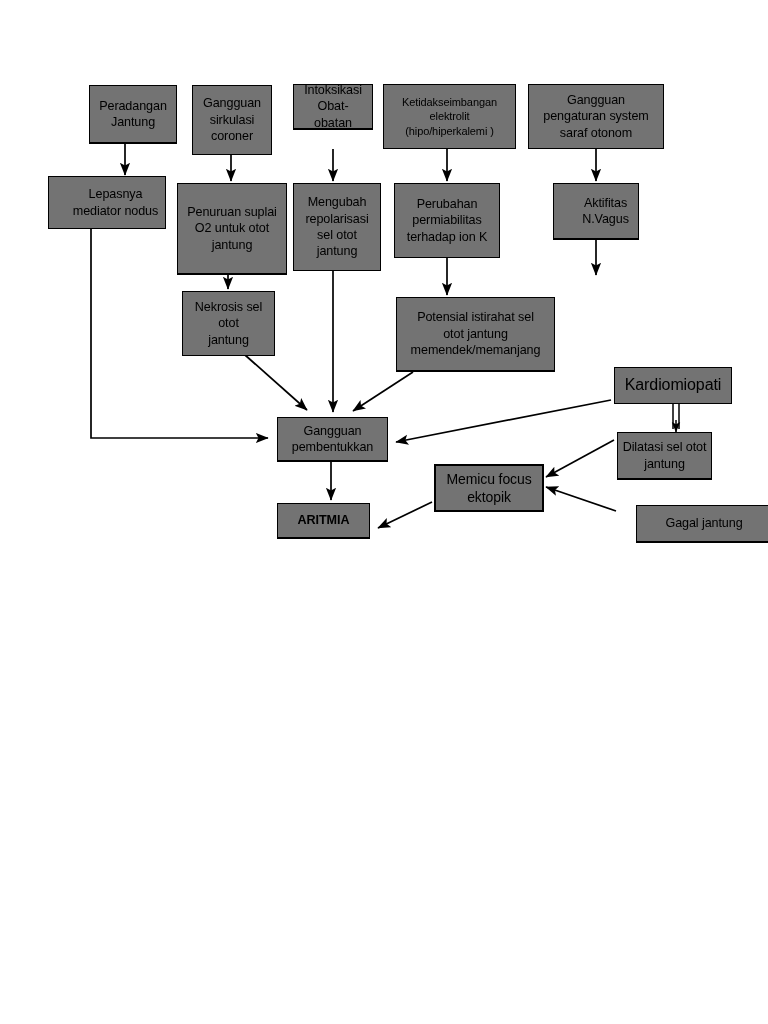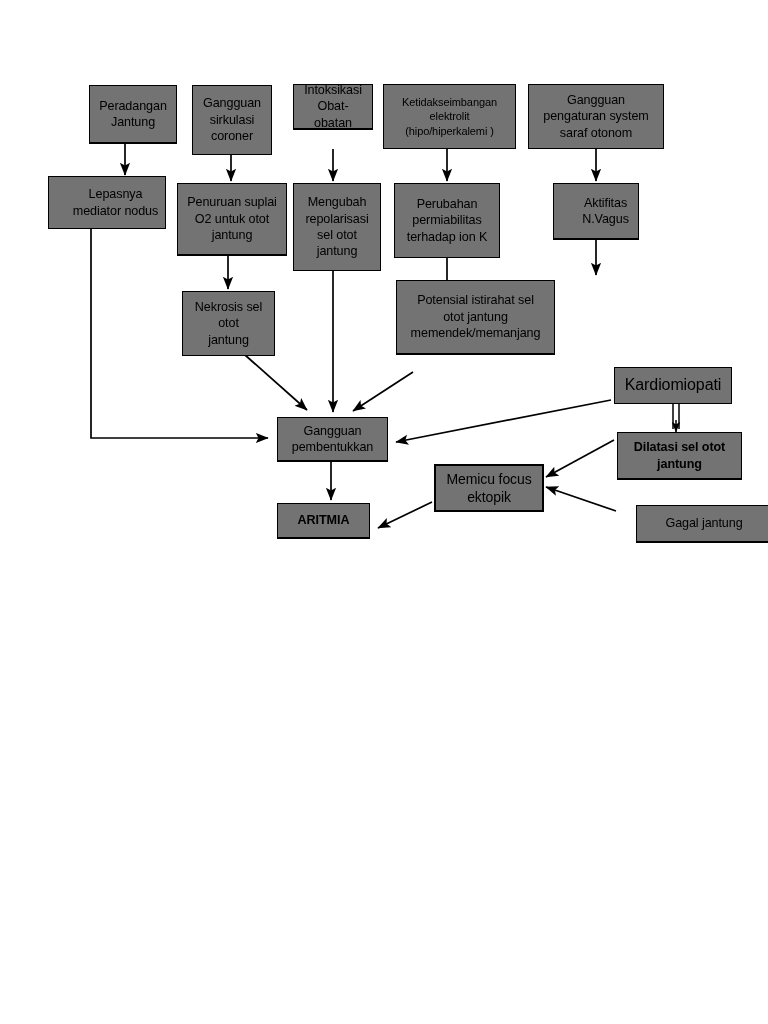--- a/index.html
+++ b/index.html
@@ -138,21 +138,21 @@
     <span class="lbl">Gangguan
 pengaturan system
 saraf otonom</span>
   </div>
 
   <div class="node" style="left:48px; top:176px; width:118px; height:53px; font-size:12.6px;padding-left:20px;">
     <span class="lbl">Lepasnya
 mediator nodus</span>
   </div>
 
-  <div class="node shadow-b" style="left:177px; top:183px; width:110px; height:73px; font-size:12.6px;">
+  <div class="node shadow-b" style="left:177px; top:183px; width:110px; height:92px; font-size:12.6px;">
     <span class="lbl">Penuruan suplai
 O2 untuk otot
 jantung</span>
   </div>
 
   <div class="node" style="left:293px; top:183px; width:88px; height:88px; font-size:12.6px;">
     <span class="lbl">Mengubah
 repolarisasi
 sel otot
 jantung</span>
@@ -168,37 +168,37 @@
     <span class="lbl">Aktifitas
 N.Vagus</span>
   </div>
 
   <div class="node" style="left:182px; top:291px; width:93px; height:65px; font-size:12.6px;">
     <span class="lbl">Nekrosis sel
 otot
 jantung</span>
   </div>
 
-  <div class="node shadow-b" style="left:396px; top:280px; width:159px; height:75px; font-size:12.6px;">
+  <div class="node shadow-b" style="left:396px; top:297px; width:159px; height:75px; font-size:12.6px;">
     <span class="lbl">Potensial istirahat sel
 otot jantung
 memendek/memanjang</span>
   </div>
 
 
   <div class="node" style="left:614px; top:367px; width:118px; height:37px; font-size:16px;">
     <span class="lbl">Kardiomiopati</span>
   </div>
 
   <div class="node shadow-b" style="left:277px; top:417px; width:111px; height:45px; font-size:12.6px;">
     <span class="lbl">Gangguan
 pembentukkan</span>
   </div>
 
-  <div class="node shadow-b" style="left:617px; top:432px; width:125px; height:48px; font-size:12.6px;font-weight:bold;">
+  <div class="node shadow-b" style="left:617px; top:432px; width:95px; height:48px; font-size:12.6px;">
     <span class="lbl">Dilatasi sel otot
 jantung</span>
   </div>
 
   <div class="node shadow-b shadow-r" style="left:434px; top:464px; width:110px; height:48px; font-size:14px; border-width:2px;">
     <span class="lbl">Memicu focus
 ektopik</span>
   </div>
 
   <div class="node shadow-b" style="left:277px; top:503px; width:93px; height:36px; font-size:12.6px;">

